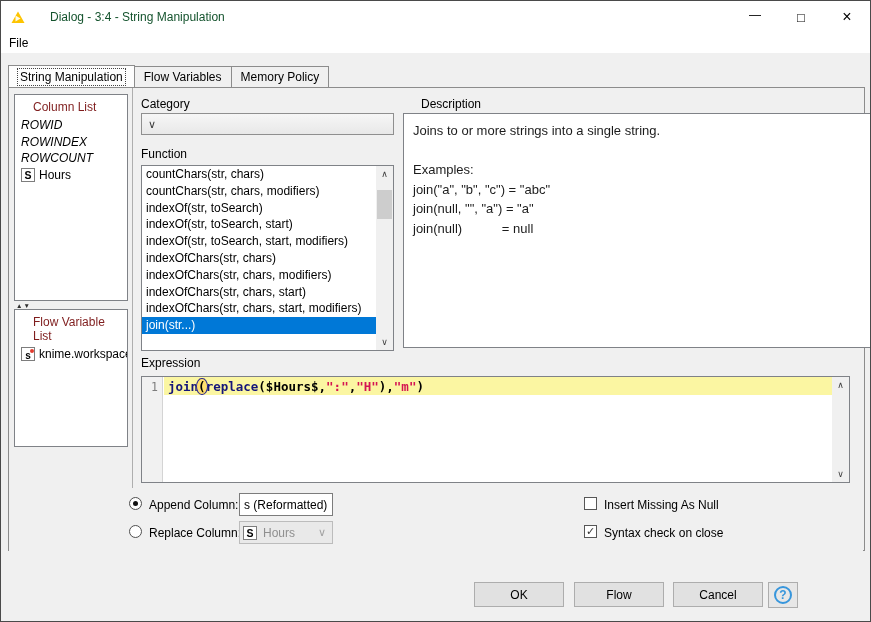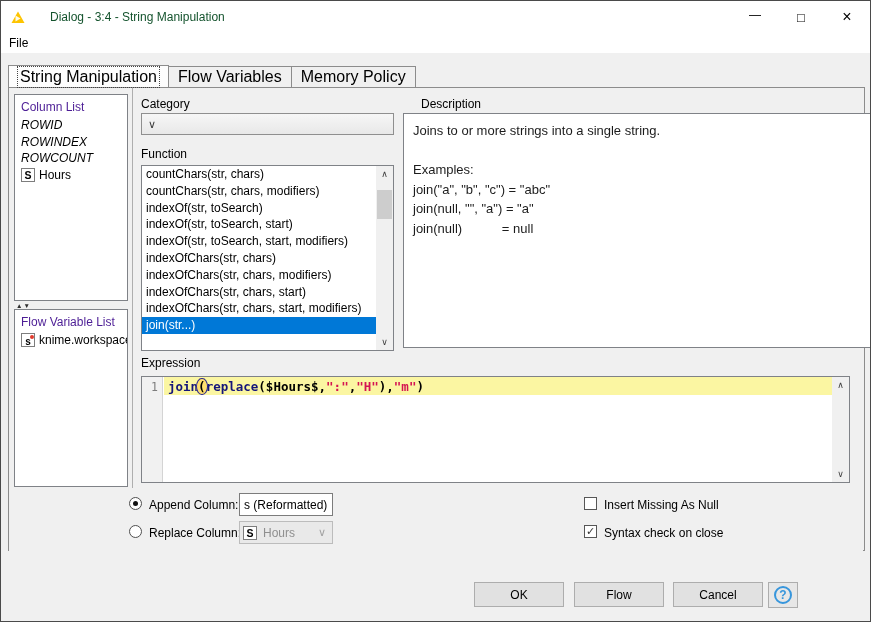--- a/index.html
+++ b/index.html
@@ -21,33 +21,33 @@
   .glyph-max { font-size:13px; }
   .glyph-close { font-size:16px; }
 
   
   .menubar { position:absolute; left:0; top:32px; right:0; height:20px; background:#fff; display:flex; align-items:center; }
   .menu-item { font-size:12px; padding:0 8px; color:#000; }
 
   
   .dlg-body { position:absolute; left:0; top:52px; right:0; bottom:0; background:#f0f0f0; }
   .tab-bar { position:absolute; left:7px; top:12px; height:22px; display:flex; align-items:flex-end; }
-  .tab { height:21px; display:flex; align-items:center; padding:0 9px; font-size:16px;
+  .tab { height:21px; display:flex; align-items:center; padding:0 9px; font-size:12px;
          background:#f0f0f0; border:1px solid #8c8c8c; border-bottom:none; margin-right:-1px; }
   .tab.active { height:22px; background:#fdfdfd; z-index:3; position:relative; }
   .tab.active .tab-label { outline:1px dotted #444; padding:1px 2px; }
 
   .tab-panel { position:absolute; left:7px; top:34px; width:857px; height:464px;
                background:#f0f0f0; border:1px solid #8c8c8c; z-index:2; }
 
   
   .listbox { position:absolute; background:#fff; border:1px solid #7f8287; overflow:hidden; }
   .pane-label { position:absolute; font-size:12px; color:#000; }
 
-  .list-title { padding:5px 6px 3px 6px; font-size:12px; color:#4c1d95; }
+  .list-title { padding:5px 6px 3px 18px; font-size:12px; color:#7f1d1d; }
   .list-row { height:16.5px; display:flex; align-items:center; gap:4px; padding:0 3px 0 6px; font-size:12px; color:#000; white-space:nowrap; }
   .list-row .italic { font-style:italic; }
   .type-icon { width:14px; height:14px; min-width:14px; border:1px solid #7d7d7d; background:#fff;
                display:flex; align-items:center; justify-content:center;
                font-size:10.5px; font-weight:bold; color:#000; position:relative; }
   .type-icon .red-dot { position:absolute; top:0.5px; right:0.5px; width:4px; height:4px; border-radius:50%; background:#e23b2e; }
   .flowvar .letter { font-size:10px; transform:translateY(1px); }
 
   .splitter { position:absolute; display:flex; align-items:center; gap:1px; padding-left:2px; }
   .splitter span { font-size:6.5px; line-height:7px; color:#2d2d2d; }
@@ -176,21 +176,21 @@
               <span>Hours</span>
             </div>
           </div>
       </div>
 
       <div class="splitter" style="left:5px; top:214px; width:114px; height:7px;">
         <span>▲</span>
         <span>▼</span>
       </div>
 
-      <div class="listbox" style="left:5px; top:221px; width:114px; height:178px;">
+      <div class="listbox" style="left:5px; top:221px; width:114px; height:138px;">
         <div class="list-title">Flow Variable List</div>
         <div>
             <div class="list-row">
               <span class="type-icon flowvar">
                 <span class="letter">s</span>
                 <span class="red-dot"></span>
               </span>
               <span>knime.workspace</span>
             </div>
           </div>

